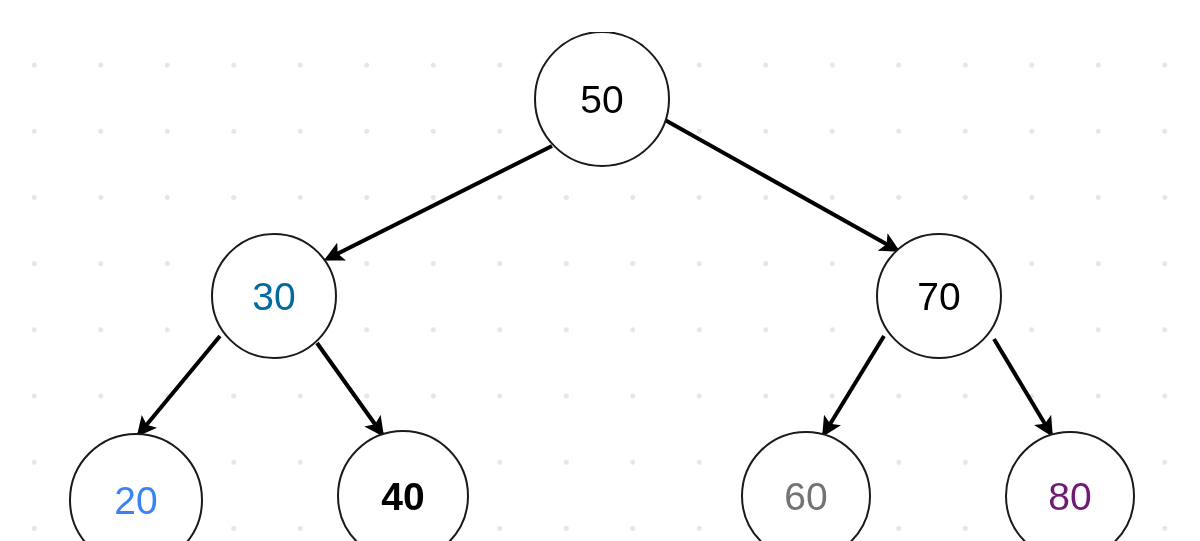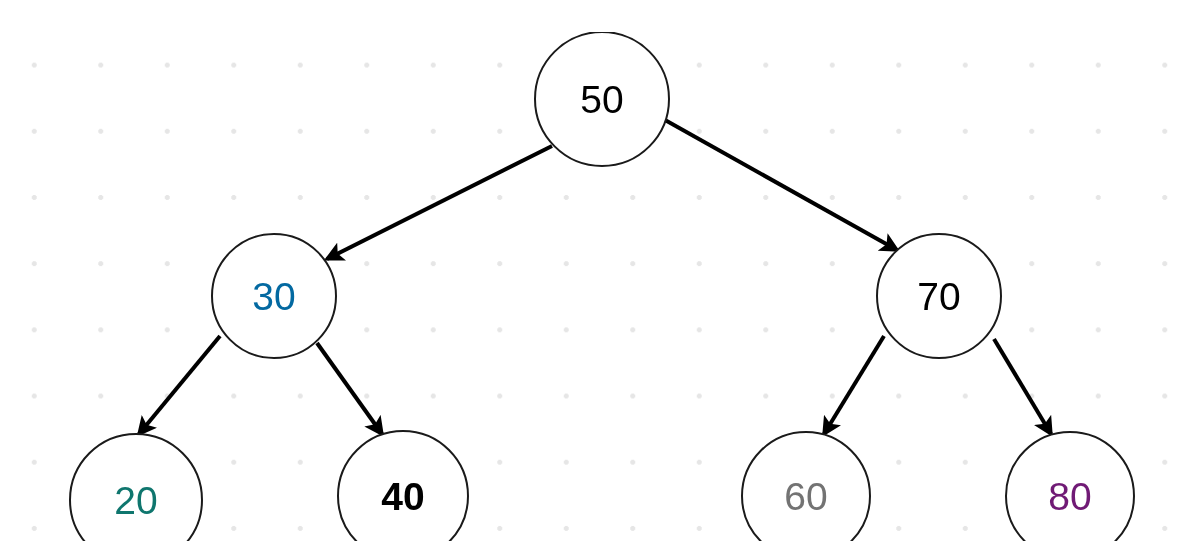--- a/index.html
+++ b/index.html
@@ -75,21 +75,21 @@
       <div class="node" style="left: 534px; top: -1px; width: 136px; height: 136px; background: rgb(255, 255, 255); border-color: rgb(26, 26, 26); border-width: 2px;">
         <span class="node-label" style="color: rgb(0, 0, 0);">50</span>
       </div>
       <div class="node" style="left: 211px; top: 201px; width: 126px; height: 126px; background: rgb(255, 255, 255); border-color: rgb(26, 26, 26); border-width: 2px;">
         <span class="node-label" style="color: #0369a1;">30</span>
       </div>
       <div class="node" style="left: 876px; top: 201px; width: 126px; height: 126px; background: rgb(255, 255, 255); border-color: rgb(26, 26, 26); border-width: 2px;">
         <span class="node-label" style="color: rgb(0, 0, 0);">70</span>
       </div>
       <div class="node" style="left: 69px; top: 401px; width: 134px; height: 134px; background: rgb(255, 255, 255); border-color: rgb(26, 26, 26); border-width: 2px;">
-        <span class="node-label" style="color: #0f766e;">20</span>
+        <span class="node-label" style="color: #3b82f6;">20</span>
       </div>
       <div class="node" style="left: 337px; top: 398px; width: 132px; height: 132px; background: rgb(255, 255, 255); border-color: rgb(26, 26, 26); border-width: 2px;">
         <span class="node-label" style="color: rgb(0, 0, 0); font-weight: bold;">40</span>
       </div>
       <div class="node" style="left: 741px; top: 399px; width: 130px; height: 130px; background: rgb(255, 255, 255); border-color: rgb(26, 26, 26); border-width: 2px;">
         <span class="node-label" style="color: #737373;">60</span>
       </div>
       <div class="node" style="left: 1005px; top: 399px; width: 130px; height: 130px; background: rgb(255, 255, 255); border-color: rgb(26, 26, 26); border-width: 2px;">
         <span class="node-label" style="color: #701a75;">80</span>
       </div>

